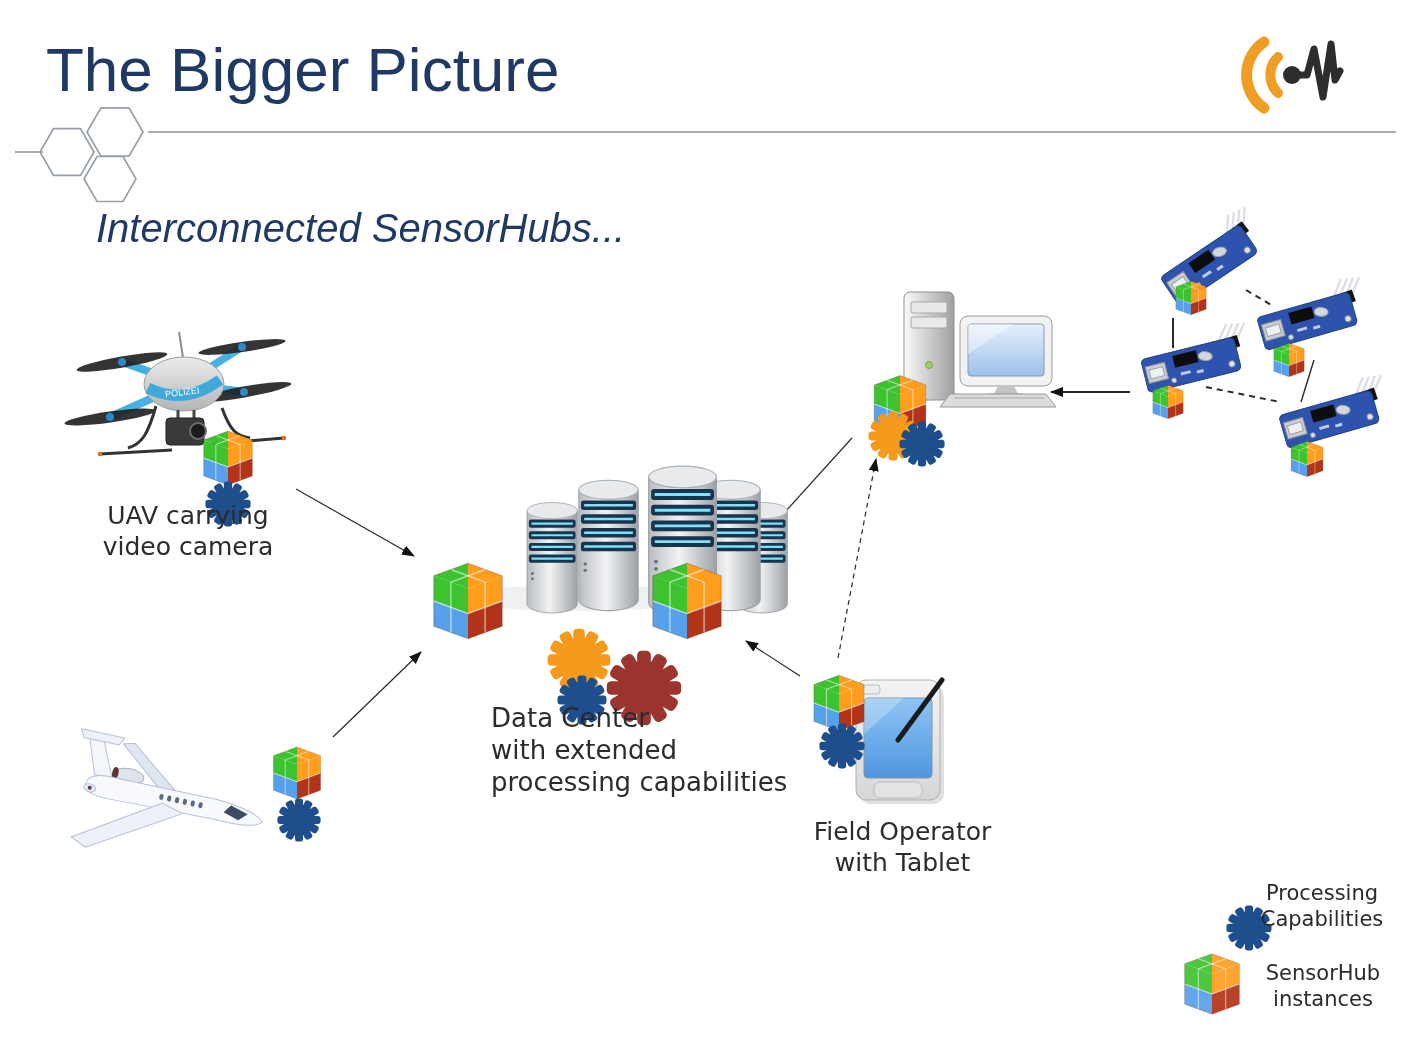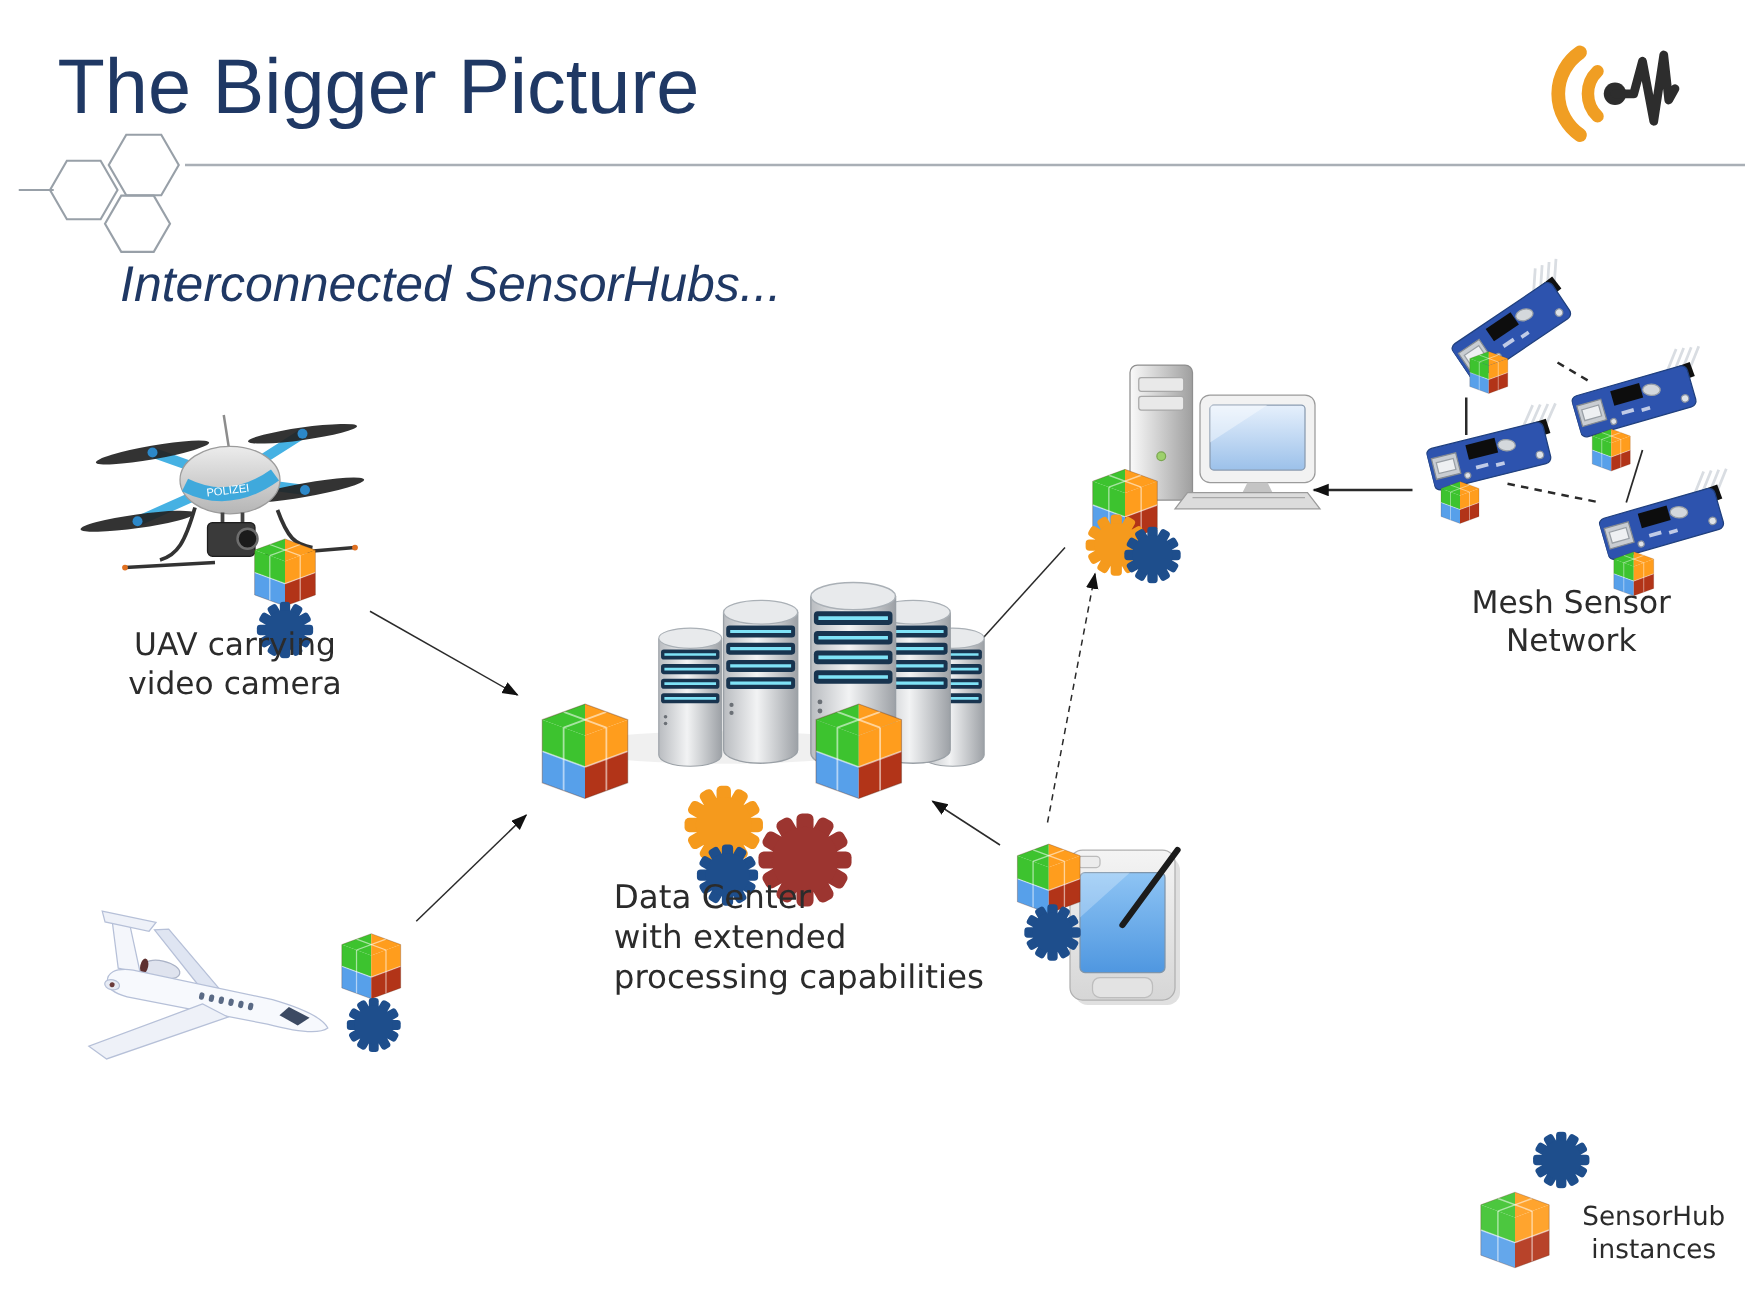--- a/index.html
+++ b/index.html
@@ -320,41 +320,43 @@
     </svg>
   <svg class="abs icon" style="left:1269px;top:340px" width="40" height="40" viewBox="0 0 100 100">
       <use href="#sym-cube"></use>
     </svg>
   <svg class="abs icon" style="left:1148px;top:382px" width="40" height="40" viewBox="0 0 100 100">
       <use href="#sym-cube"></use>
     </svg>
   <svg class="abs icon" style="left:1286px;top:438px" width="42" height="42" viewBox="0 0 100 100">
       <use href="#sym-cube"></use>
     </svg>
-  <div class="abs lbl lblz" style="left:1152px;top:466px;width:210px">Mesh Sensor
-Network</div>
 
   <svg class="abs icon" style="left:852px;top:676px" width="96" height="132" viewBox="0 0 96 132">
     <rect x="8" y="10" width="84" height="118" rx="10" fill="#000000" opacity="0.12"></rect>
     <rect x="4" y="4" width="84" height="120" rx="10" fill="url(#gtab)" stroke="#b0b0b0"></rect>
     <rect x="10" y="9" width="18" height="9" rx="3" fill="#ececec" stroke="#bbbbbb"></rect>
     <rect x="12" y="22" width="68" height="80" rx="4" fill="url(#gscreen)" stroke="#7e95ab"></rect>
     <polygon points="12,22 52,22 12,58" fill="#ffffff" opacity="0.25"></polygon>
     <rect x="22" y="106" width="48" height="16" rx="6" fill="#e3e3e3" stroke="#bdbdbd"></rect>
     <line x1="90" y1="4" x2="46" y2="64" stroke="#1b1b1b" stroke-width="5" stroke-linecap="round"></line>
   </svg>
   <svg class="abs icon" style="left:806px;top:670px" width="66" height="66" viewBox="0 0 100 100">
       <use href="#sym-cube"></use>
     </svg>
   <svg class="abs icon" style="left:796px;top:700px" width="46" height="46" viewBox="-50 -50 100 100">
       <use href="#sym-gear" fill="#1e4e8c"></use>
     </svg>
+  <div class="abs lbl lblz" style="left:810px;top:816px;width:185px">Field Operator
+with Tablet</div>
 
   <svg class="abs icon" style="left:1203px;top:882px" width="46" height="46" viewBox="-50 -50 100 100">
       <use href="#sym-gear" fill="#1e4e8c"></use>
     </svg>
+  <div class="abs lbl lbl-sm lblz" style="left:1252px;top:880px;width:140px">Processing
+Capabilities</div>
   <svg class="abs icon" style="left:1176px;top:948px" width="72" height="72" viewBox="0 0 100 100" style2="" opacity="0.92">
       <use href="#sym-cube"></use>
     </svg>
   <div class="abs lbl lbl-sm lblz" style="left:1258px;top:960px;width:130px">SensorHub
 instances</div>
 
 </div>
 
 </body></html>

